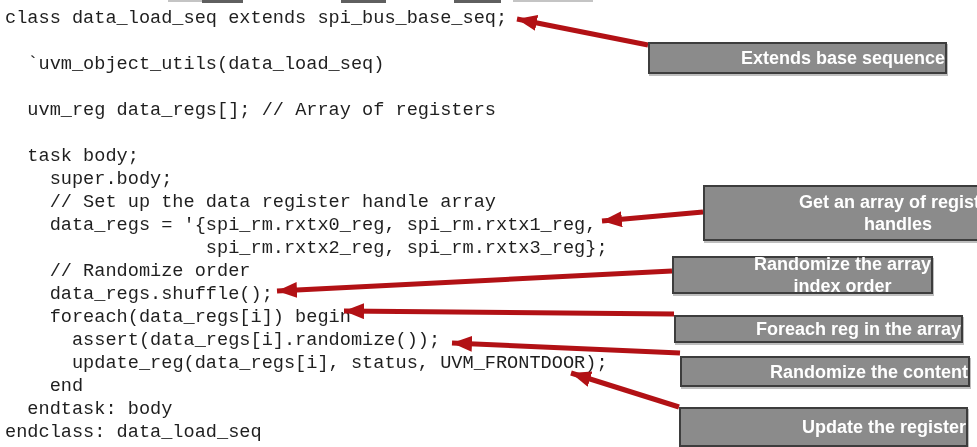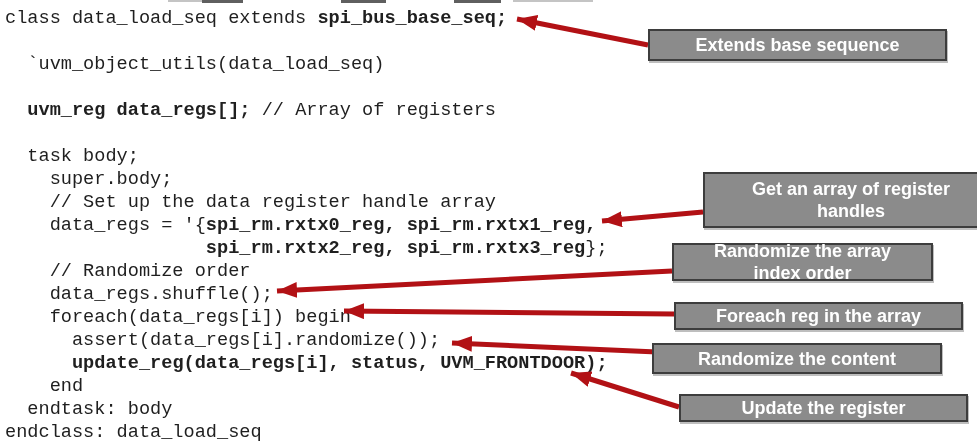--- a/index.html
+++ b/index.html
@@ -8,45 +8,46 @@
     background:#ffffff;
     font-family:"Liberation Sans",sans-serif;
   }
   #code{
     position:absolute;left:5px;top:7px;z-index:0;
     font-family:"Liberation Mono","DejaVu Sans Mono",monospace;
     font-size:18.6px;line-height:23px;color:#1f1f1f;
     white-space:pre;
   }
   .code-line{height:23px;}
-  .b{font-weight:bold;}
+  .b{font-weight:normal;}
   #arrows{position:absolute;left:0;top:0;z-index:1;pointer-events:none;}
   .callout{
     position:absolute;z-index:2;box-sizing:border-box;
     border:2px solid #3d3d3d;
-    display:flex;align-items:center;justify-content:center;
+    display:flex;align-items:center;justify-content:flex-end;
     text-align:center;font-weight:bold;font-size:18px;line-height:22px;
     white-space:pre-line;
     box-shadow:1px 2px 0 rgba(70,70,70,0.35);
+    margin-top:13px;
   }
   .artifact{position:absolute;z-index:0;}
 </style>
 </head>
 <body>
 
 <div id="code" style="color: rgb(31, 31, 31);"><div class="code-line"><span>class data_load_seq extends </span><span class="b">spi_bus_base_seq;</span></div><div class="code-line"></div><div class="code-line"><span>  `uvm_object_utils(data_load_seq)</span></div><div class="code-line"></div><div class="code-line"><span>  </span><span class="b">uvm_reg data_regs[];</span><span> // Array of registers</span></div><div class="code-line"></div><div class="code-line"><span>  task body;</span></div><div class="code-line"><span>    super.body;</span></div><div class="code-line"><span>    // Set up the data register handle array</span></div><div class="code-line"><span>    data_regs = '{</span><span class="b">spi_rm.rxtx0_reg, spi_rm.rxtx1_reg,</span></div><div class="code-line"><span>                  </span><span class="b">spi_rm.rxtx2_reg, spi_rm.rxtx3_reg</span><span>};</span></div><div class="code-line"><span>    // Randomize order</span></div><div class="code-line"><span>    data_regs.shuffle();</span></div><div class="code-line"><span>    foreach(data_regs[i]) begin</span></div><div class="code-line"><span>      assert(data_regs[i].randomize());</span></div><div class="code-line"><span>      </span><span class="b">update_reg(data_regs[i], status, UVM_FRONTDOOR);</span></div><div class="code-line"><span>    end</span></div><div class="code-line"><span>  endtask: body</span></div><div class="code-line"><span>endclass: data_load_seq</span></div></div>
 <div id="callout-layer">
     <div class="callout" style="left: 648px; top: 29px; width: 299px; height: 32px; background: rgb(139, 139, 139); border-color: rgb(61, 61, 61); color: rgb(255, 255, 255);"><span>Extends base sequence</span></div>
     <div class="callout" style="left: 703px; top: 172px; width: 296px; height: 56px; background: rgb(139, 139, 139); border-color: rgb(61, 61, 61); color: rgb(255, 255, 255);"><span>Get an array of register
 handles</span></div>
     <div class="callout" style="left: 672px; top: 243px; width: 261px; height: 38px; background: rgb(139, 139, 139); border-color: rgb(61, 61, 61); color: rgb(255, 255, 255);"><span>Randomize the array
 index order</span></div>
     <div class="callout" style="left: 674px; top: 302px; width: 289px; height: 28px; background: rgb(139, 139, 139); border-color: rgb(61, 61, 61); color: rgb(255, 255, 255);"><span>Foreach reg in the array</span></div>
-    <div class="callout" style="left: 652px; top: 343px; width: 290px; height: 31px; background: rgb(139, 139, 139); border-color: rgb(61, 61, 61); color: rgb(255, 255, 255);"><span>Randomize the content</span></div>
-    <div class="callout" style="left: 679px; top: 394px; width: 289px; height: 28px; background: rgb(139, 139, 139); border-color: rgb(61, 61, 61); color: rgb(255, 255, 255);"><span>Update the register</span></div>
+    <div class="callout" style="left: 680px; top: 343px; width: 290px; height: 31px; background: rgb(139, 139, 139); border-color: rgb(61, 61, 61); color: rgb(255, 255, 255);"><span>Randomize the content</span></div>
+    <div class="callout" style="left: 679px; top: 394px; width: 289px; height: 40px; background: rgb(139, 139, 139); border-color: rgb(61, 61, 61); color: rgb(255, 255, 255);"><span>Update the register</span></div>
   </div>
 <svg id="arrows" width="977" height="447" viewBox="0 0 977 447">
   <defs>
     <marker id="ah" markerWidth="20" markerHeight="16" refX="20" refY="8" orient="auto" markerUnits="userSpaceOnUse">
       <path id="ah-path" d="M0,0 L20,8 L0,16 Z" fill="#b21115"></path>
     </marker>
   </defs>
 <line x1="648" y1="45" x2="517" y2="19" stroke="#b21115" stroke-width="5" marker-end="url(#ah)"></line>
     <line x1="703" y1="212" x2="602" y2="221" stroke="#b21115" stroke-width="5" marker-end="url(#ah)"></line>
     <line x1="672" y1="271" x2="277" y2="291" stroke="#b21115" stroke-width="5" marker-end="url(#ah)"></line>

